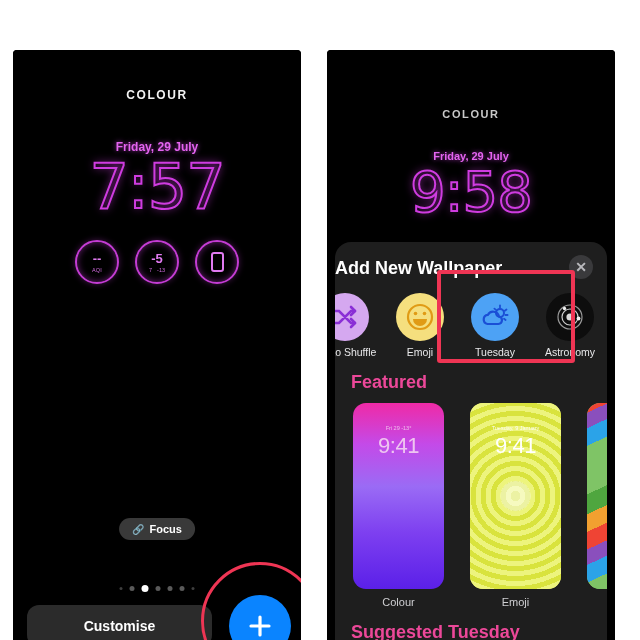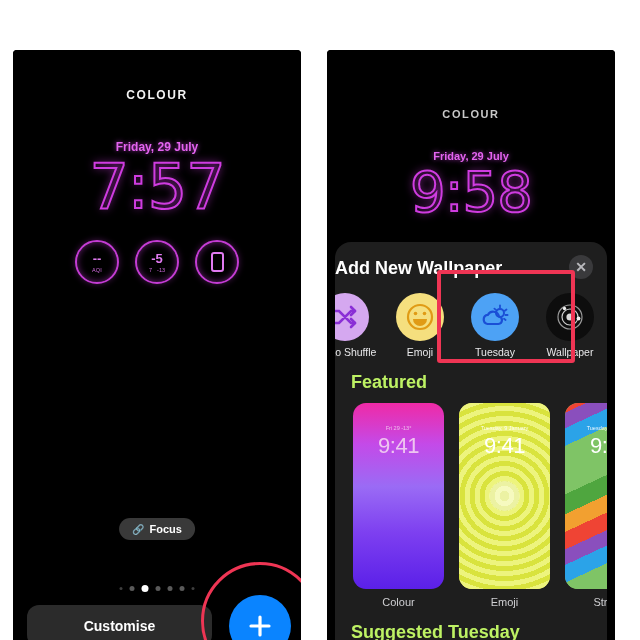--- a/index.html
+++ b/index.html
@@ -153,23 +153,23 @@
     width: 48px; height: 48px; border-radius: 50%;
     display: flex; align-items: center; justify-content: center;
   }
   .cat-label {
     margin-top: 5px; color: #e8e8ea; font-size: 10.5px; text-align: center;
     font-weight: 400; line-height: 1.15; width: 66px;
   }
   .cat-hi { position: absolute; left: 102px; top: 28px; width: 138px; height: 93px;
             border: 4px solid #ef3554; border-radius: 3px; pointer-events: none; }
 
-  .sec-title { color: #bef264; font-size: 18px; font-weight: 700; margin: 14px 0 0 16px; }
-
-  .wp-row { display: flex; gap: 15px; margin: 10px 0 0 18px; }
+  .sec-title { color: #ec4899; font-size: 18px; font-weight: 700; margin: 14px 0 0 16px; }
+
+  .wp-row { display: flex; gap: 26px; margin: 10px 0 0 18px; }
   .wp { width: 91px; flex: 0 0 auto; }
   .wp-thumb {
     width: 91px; height: 186px; border-radius: 13px; overflow: hidden;
     position: relative;
   }
   .wp-thumb .t-date { position:absolute; left:0; right:0; top:22px; text-align:center;
                       color:#fff; font-size:5.5px; opacity:.92; }
   .wp-thumb .t-time { position:absolute; left:0; right:0; top:30px; text-align:center;
                       color:#fff; font-size:22px; font-weight:300; letter-spacing:-.5px; }
   .wp-label { text-align: center; color: #cfcfd2; font-size: 11px; margin-top: 7px; }
@@ -327,21 +327,21 @@
         <div class="cat">
           <div class="cat-ico" style="background:#0d0d0d">
             <svg width="34" height="34" viewBox="0 0 34 34">
               <ellipse cx="17" cy="17" rx="12" ry="12" fill="none" stroke="#9a9a9a" stroke-width="1.2"></ellipse>
               <ellipse cx="17" cy="17" rx="8" ry="8" fill="none" stroke="#cfcfcf" stroke-width="1.2"></ellipse>
               <circle cx="17" cy="17" r="3.6" fill="#d9d9d9"></circle>
               <circle cx="11.5" cy="8.5" r="1.7" fill="#f2f2f2"></circle>
               <circle cx="25.5" cy="18.5" r="1.9" fill="#f2f2f2"></circle>
             </svg>
           </div>
-          <div class="cat-label">Wallpaper</div>
+          <div class="cat-label">Astronomy</div>
         </div>
 
         <div class="cat">
 
           <div class="cat-label">Colour</div>
         </div>
       </div>
       <div class="cat-hi"></div>
 
       <div class="sec-title">Featured</div>

